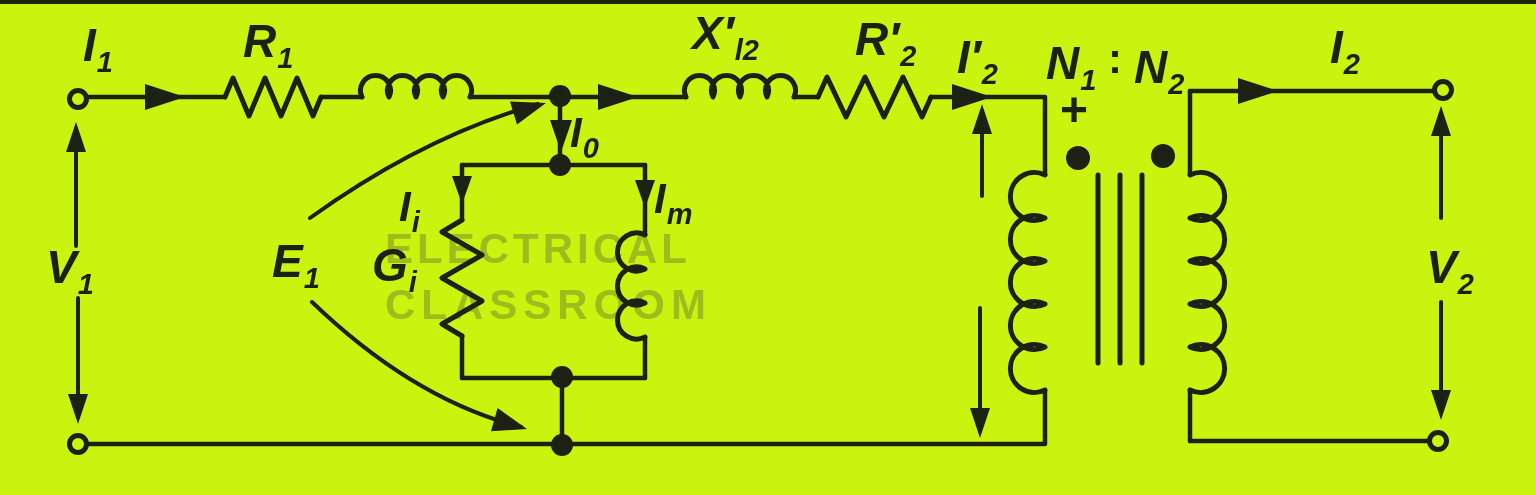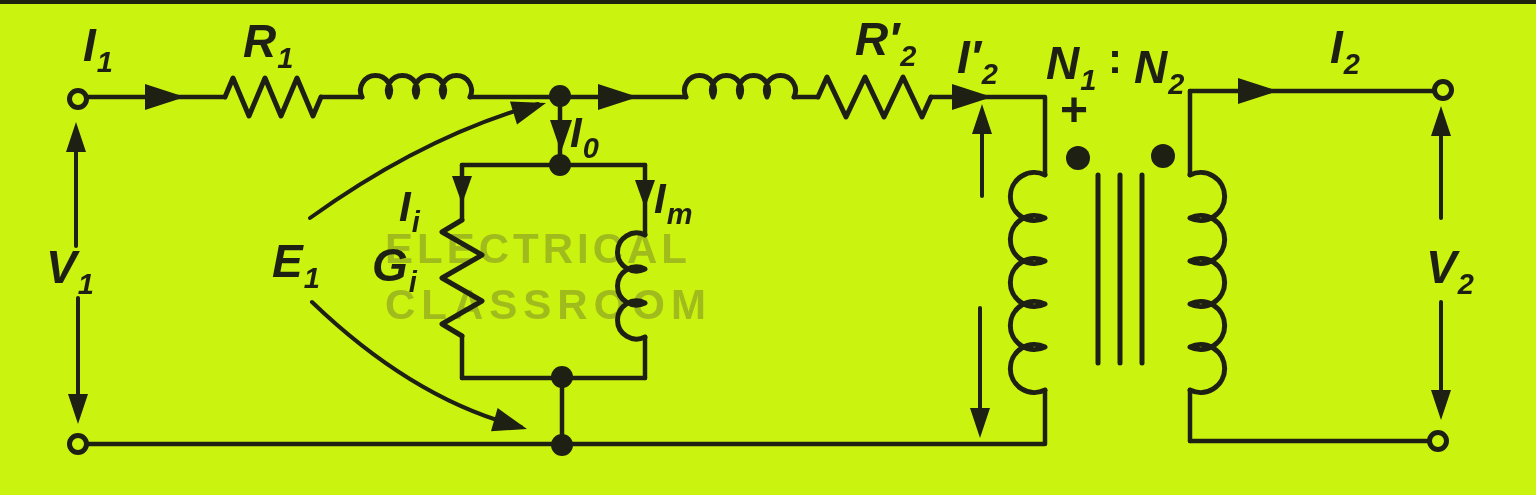--- a/index.html
+++ b/index.html
@@ -126,20 +126,21 @@
     <g>
       <circle class="terminal" cx="78" cy="99" r="8.5"></circle>
       <circle class="terminal" cx="78" cy="444" r="8.5"></circle>
       <circle class="terminal" cx="1443" cy="90" r="8.5"></circle>
       <circle class="terminal" cx="1438" cy="441" r="8.5"></circle>
     </g>
   </svg>
 
   <div class="lbl" style="left:83px;top:22px;"><span>I</span><span class="s">1</span></div>
   <div class="lbl" style="left:243px;top:18px;"><span>R</span><span class="s">1</span></div>
+  <div class="lbl" style="left:692px;top:10px;"><span>X′</span><span class="s">l2</span></div>
   <div class="lbl" style="left:855px;top:16px;"><span>R′</span><span class="s">2</span></div>
   <div class="lbl" style="left:957px;top:34px;"><span>I′</span><span class="s">2</span></div>
   <div class="lbl" style="left:1046px;top:40px;"><span>N</span><span class="s">1</span></div>
   <div class="lbl plain" style="left:1108px;top:38px;font-size:42px;font-weight:700;">:</div>
   <div class="lbl" style="left:1134px;top:44px;"><span>N</span><span class="s">2</span></div>
   <div class="lbl plain" style="left:1060px;top:86px;font-size:48px;font-weight:700;">+</div>
   <div class="lbl" style="left:1330px;top:24px;"><span>I</span><span class="s">2</span></div>
   <div class="lbl" style="left:570px;top:112px;font-size:42px;"><span>I</span><span class="s">0</span></div>
   <div class="lbl" style="left:399px;top:186px;font-size:42px;"><span>I</span><span class="s">i</span></div>
   <div class="lbl" style="left:654px;top:178px;font-size:42px;"><span>I</span><span class="s">m</span></div>

